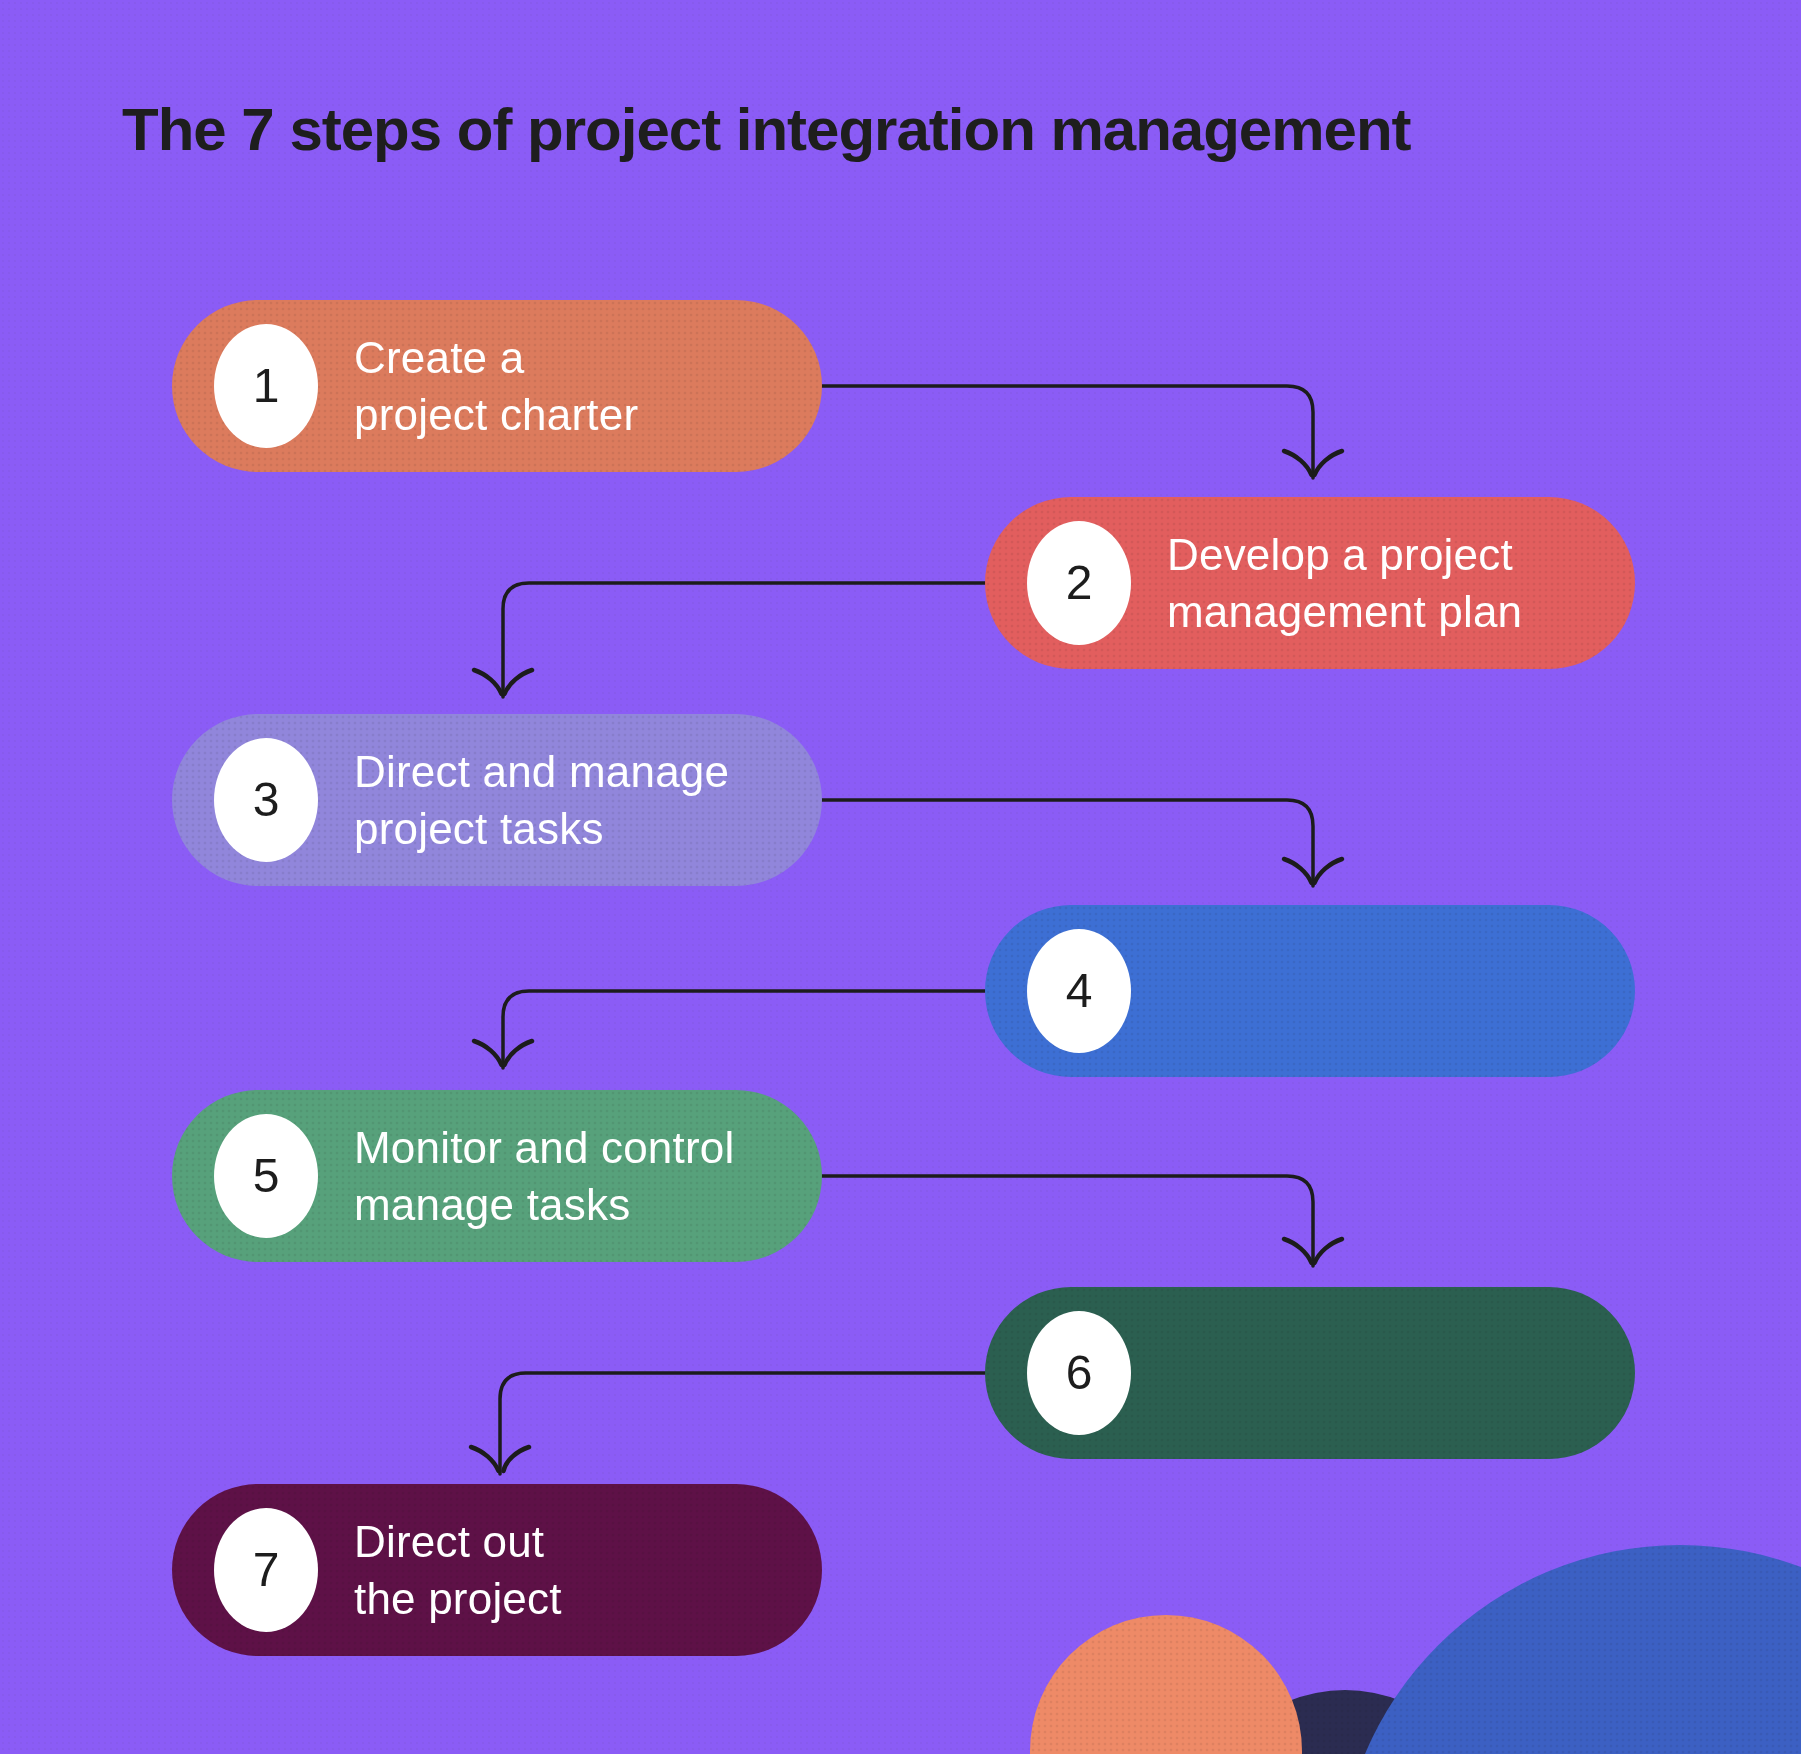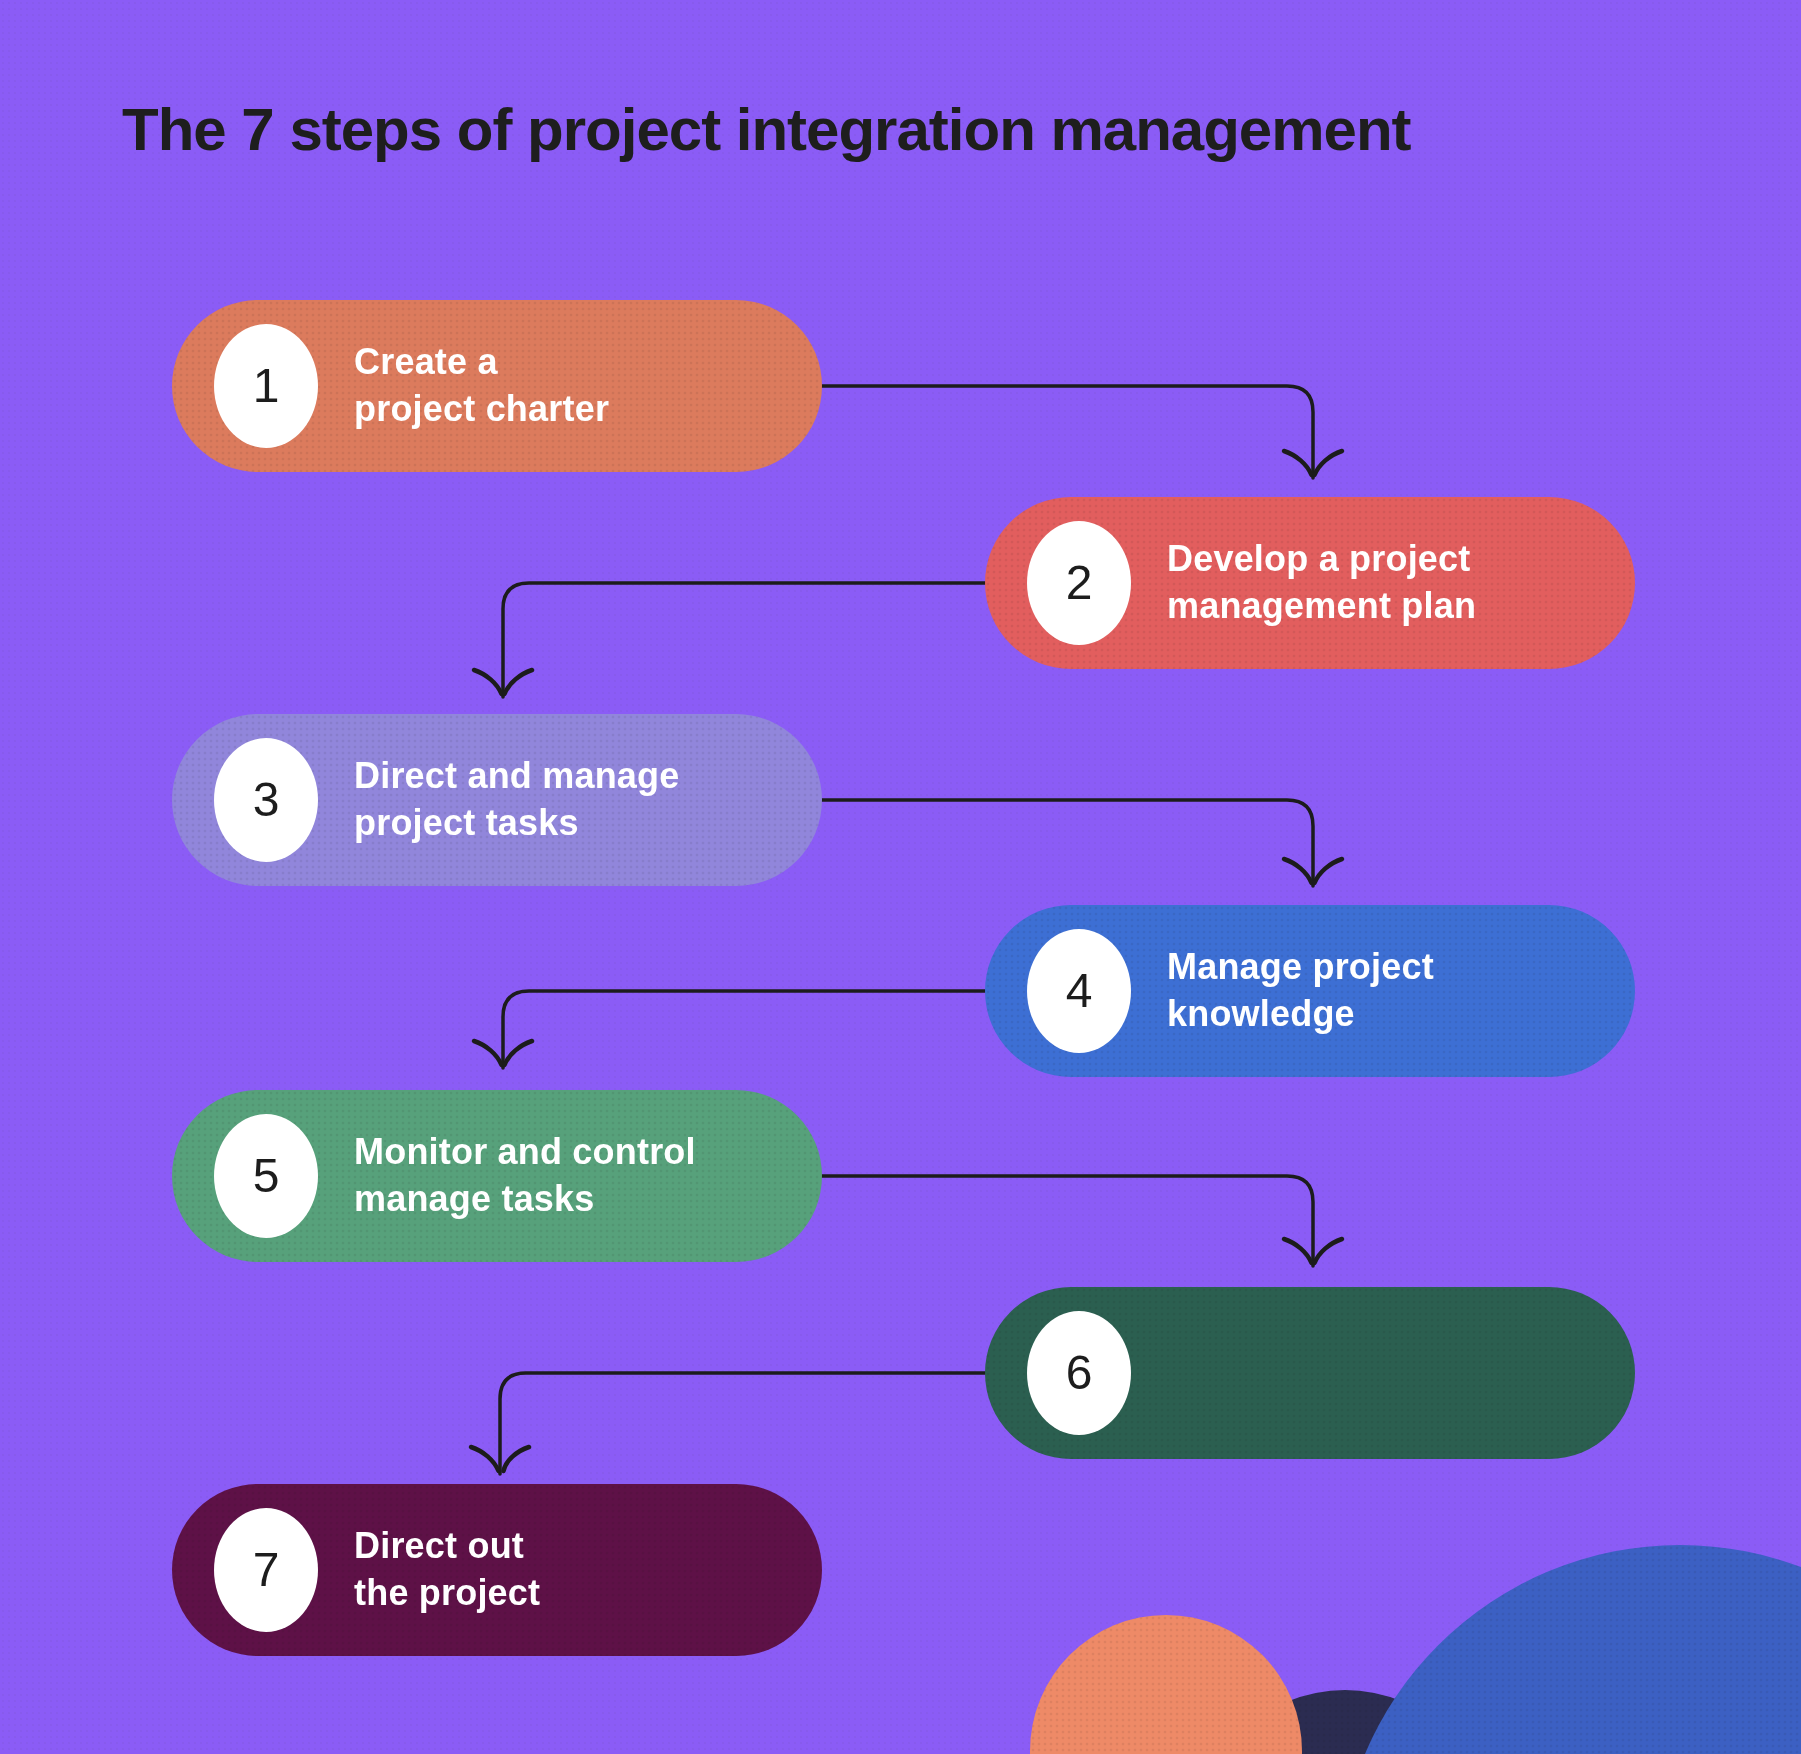--- a/index.html
+++ b/index.html
@@ -75,22 +75,22 @@
     z-index: 2;
   }
   .badge-number {
     font-size: 48px;
     font-weight: 500;
     color: #1D1D1D;
     line-height: 1;
   }
   .step-label {
     margin-left: 182px;
-    font-size: 36px;
-    font-weight: 700;
+    font-size: 44px;
+    font-weight: 400;
     line-height: 1.3;
     letter-spacing: .2px;
     color: #FFFFFF;
     white-space: pre-line;
     position: relative;
     z-index: 2;
   }
   .deco-circle {
     position: absolute;
     border-radius: 50%;
@@ -162,22 +162,20 @@
       <span class="badge-number">3</span>
     </div>
     <div class="step-label">Direct and manage
 project tasks</div>
   </div>
 
   <div class="pill pill-4 textured" style="background: rgb(61, 111, 212);">
     <div class="badge">
       <span class="badge-number">4</span>
     </div>
-    <div class="step-label">Manage project
-knowledge</div>
   </div>
 
   <div class="pill pill-5 textured" style="background: rgb(87, 161, 123);">
     <div class="badge">
       <span class="badge-number">5</span>
     </div>
     <div class="step-label">Monitor and control
 manage tasks</div>
   </div>
 

